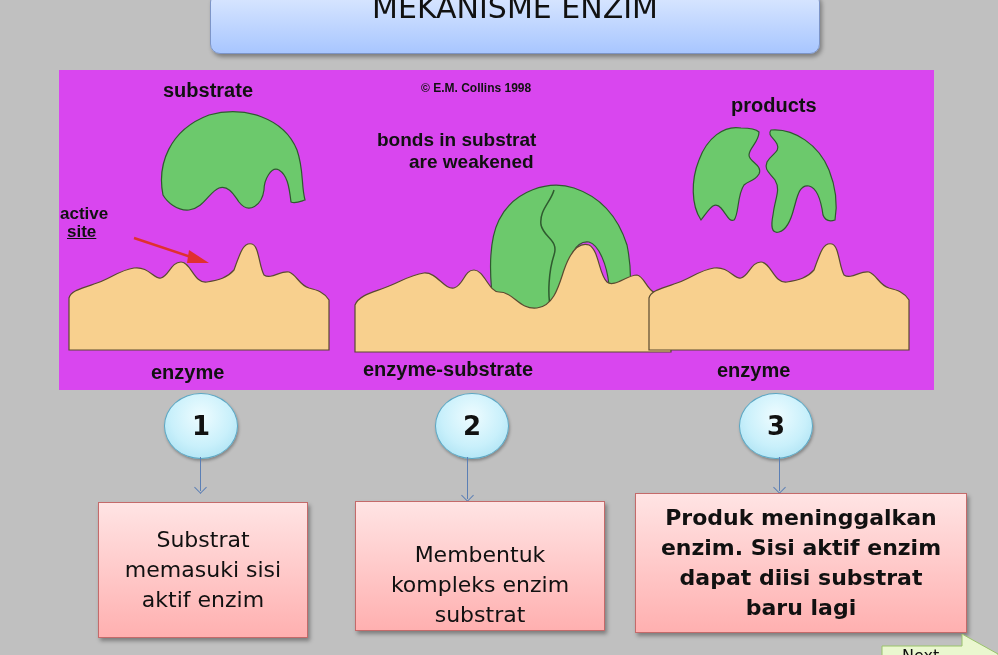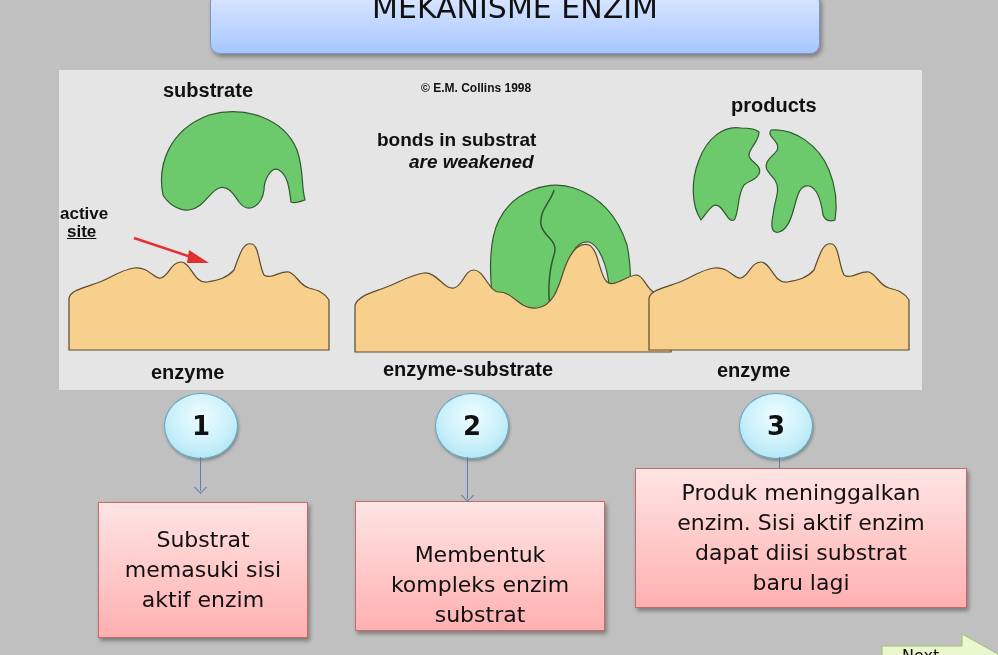--- a/index.html
+++ b/index.html
@@ -14,21 +14,22 @@
       border: 1px solid #7d95c8; border-radius: 10px;
       box-shadow: 2px 3px 4px rgba(0,0,0,0.35);
       display: flex; align-items: flex-end; justify-content: center;
     }
     .title-box span {
       font-family: "DejaVu Sans", sans-serif;
       font-size: 30px; color: #111; padding-bottom: 28px; letter-spacing: 0px;
     }
     .panel {
       position: absolute; left: 59px; top: 70px; width: 863px; height: 320px;
-      background: #e5e5e5;
+      background: #d946ef;
+      padding-left: 12px;
     }
     .panel svg { position: absolute; left: 0; top: 0; }
     .lbl {
       position: absolute; font-family: "Liberation Sans", sans-serif;
       font-weight: bold; color: #111; white-space: nowrap; line-height: 1;
     }
     .circle {
       position: absolute; width: 72px; height: 64px; border-radius: 50%;
       background: radial-gradient(circle at 50% 35%, #eefcff 0%, #c9f0fb 55%, #9fdcf0 100%);
       border: 1px solid #5aa7c4;
@@ -91,22 +92,22 @@
     <path d="M590,228 C592,220 605,218 615,214 C630,210 640,200 655,198 C670,196 675,210 682,208 C690,206 692,192 702,192 C712,192 715,214 728,212 C740,210 748,208 755,200 C762,180 765,172 773,174 C780,176 780,196 785,205 C792,210 802,200 810,202 C818,205 820,215 830,218 C838,220 845,222 850,230 L850,280 L590,280 Z" fill="#f8d08e" stroke="#5a4a30" stroke-width="1.2"></path>
   </svg>
 
   <div class="lbl" style="left:104px; top:10px; font-size:20px;">substrate</div>
   <div class="lbl" style="left:1px; top:135px; font-size:17px;">active</div>
   <div class="lbl" style="left:8px; top:153px; font-size:17px;text-decoration:underline;">site</div>
   <div class="lbl" style="left:92px; top:292px; font-size:20px;">enzyme</div>
 
   <div class="lbl" style="left:362px; top:12px; font-size:12px;">© E.M. Collins 1998</div>
   <div class="lbl" style="left:318px; top:60px; font-size:19px;">bonds in substrat</div>
-  <div class="lbl" style="left:350px; top:82px; font-size:19px;font-style:italic;">are weakened</div>
-  <div class="lbl" style="left:304px; top:289px; font-size:20px;margin-left:20px;">enzyme-substrate</div>
+  <div class="lbl" style="left:350px; top:82px; font-size:19px;">are weakened</div>
+  <div class="lbl" style="left:304px; top:289px; font-size:20px;">enzyme-substrate</div>
 
   <div class="lbl" style="left:672px; top:25px; font-size:20px;">products</div>
   <div class="lbl" style="left:658px; top:290px; font-size:20px;">enzyme</div>
 </div>
 
 <div class="circle" style="left:164px; top:393px;">
   <span>1</span>
 </div>
 <div class="connector" style="left:200px; top:457px; height:34px;"></div>
 <div class="arrowhead" style="left:196px; top:483px;"></div>
@@ -125,21 +126,21 @@
   <span>Membentuk
 kompleks enzim
 substrat</span>
 </div>
 
 <div class="circle" style="left:739px; top:393px;">
   <span>3</span>
 </div>
 <div class="connector" style="left:779px; top:457px; height:34px;"></div>
 <div class="arrowhead" style="left:775px; top:483px;"></div>
-<div class="step-box" style="left:635px; top:468px; width:330px; height:138px;">
+<div class="step-box" style="left:635px; top:493px; width:330px; height:138px;font-weight:bold;">
   <span>Produk meninggalkan
 enzim. Sisi aktif enzim
 dapat diisi substrat
 baru lagi</span>
 </div>
 
 <div class="next-btn">
   <svg width="118" height="30" viewBox="0 0 118 30">
     <polygon points="2,12 82,12 82,0 118,20 118,30 2,30" fill="#eaf7cf" stroke="#9ac46b" stroke-width="1"></polygon>
   </svg>

